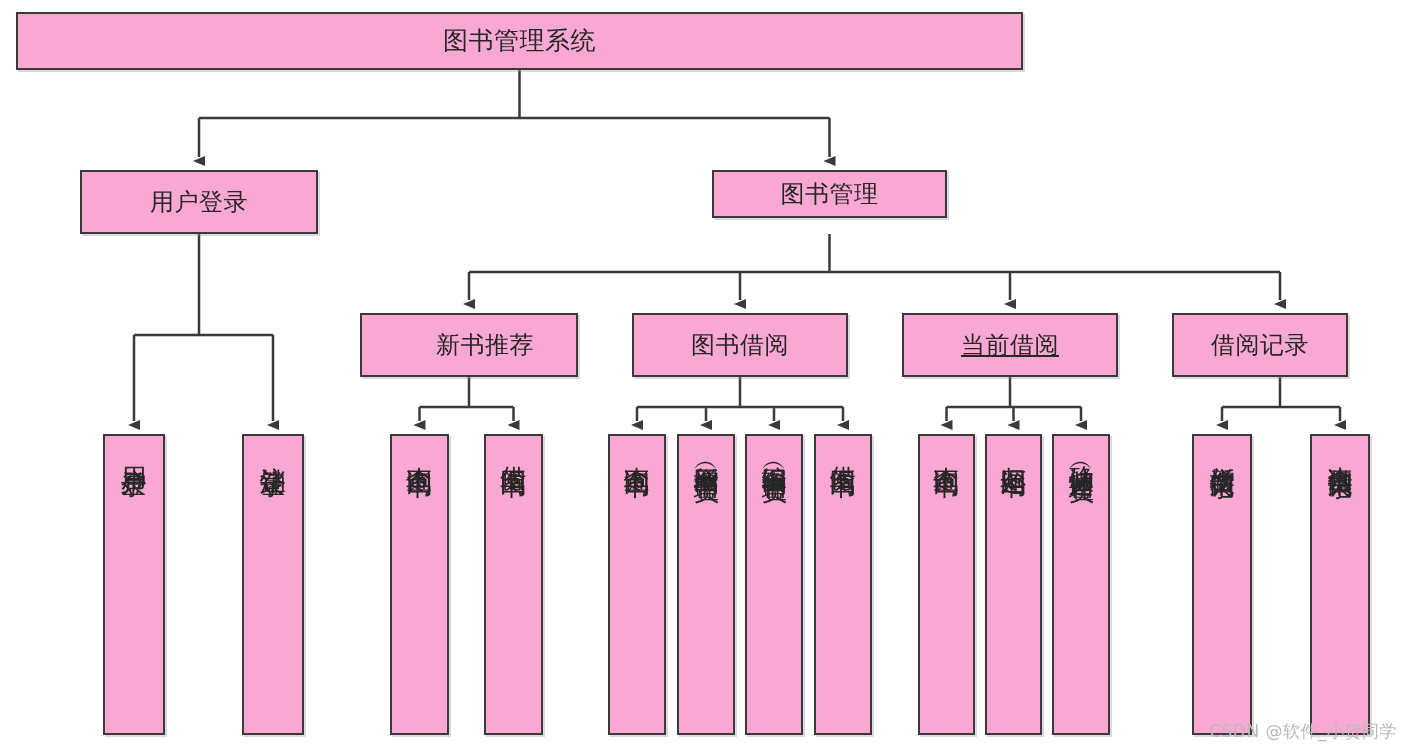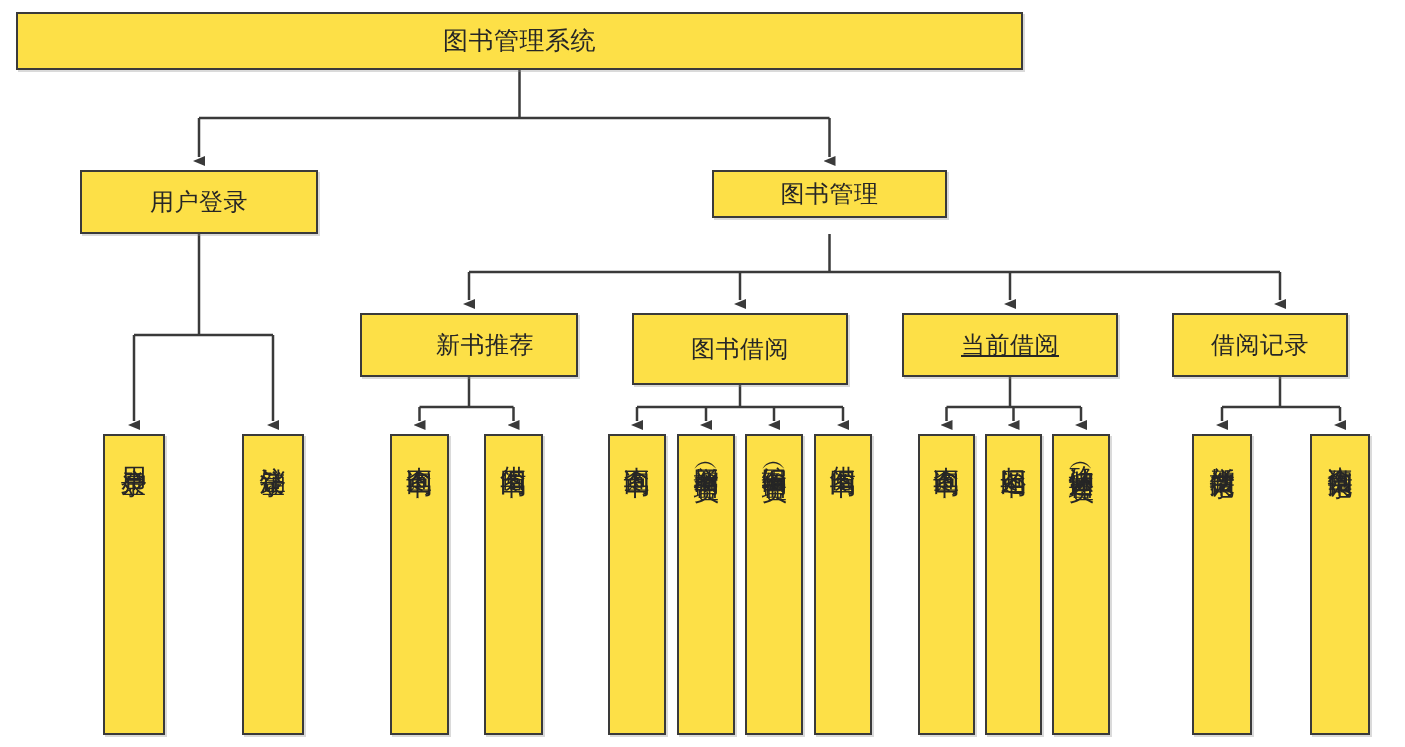--- a/index.html
+++ b/index.html
@@ -23,21 +23,21 @@
     left: 0;
     top: 0;
     width: 1405px;
     height: 747px;
     pointer-events: none;
   }
   .node {
     position: absolute;
     box-sizing: border-box;
     border: 2.5px solid #3a3a3a;
-    background: #fde047;
+    background: #f9a8d4;
     display: flex;
     align-items: center;
     justify-content: center;
     color: #262626;
     box-shadow: 2px 2px 0 rgba(150,150,150,0.35);
   }
   .node .label {
     display: block;
     text-align: center;
     line-height: 1.18;
@@ -132,21 +132,21 @@
       </div>
       <div class="node horizontal" style="left: 80px; top: 170px; width: 238px; height: 64px;">
         <span class="label">用户登录</span>
       </div>
       <div class="node horizontal" style="left: 712px; top: 170px; width: 235px; height: 48px;">
         <span class="label">图书管理</span>
       </div>
       <div class="node horizontal" style="left: 360px; top: 313px; width: 218px; height: 64px; padding-left: 32px;">
         <span class="label">新书推荐</span>
       </div>
-      <div class="node horizontal" style="left: 632px; top: 313px; width: 216px; height: 72px;">
+      <div class="node horizontal" style="left: 632px; top: 313px; width: 216px; height: 64px;">
         <span class="label">图书借阅</span>
       </div>
       <div class="node horizontal" style="left: 902px; top: 313px; width: 216px; height: 64px; text-decoration: underline;">
         <span class="label">当前借阅</span>
       </div>
       <div class="node horizontal" style="left: 1172px; top: 313px; width: 176px; height: 64px;">
         <span class="label">借阅记录</span>
       </div>
       <div class="node vertical" style="left: 103px; top: 434px; width: 62px; height: 301px;">
         <span class="label">用户登录</span>
@@ -182,13 +182,14 @@
         <span class="label">确认归还（管理员）</span>
       </div>
       <div class="node vertical tall" style="left: 1192px; top: 434px; width: 60px; height: 301px;">
         <span class="label">新增借阅记录</span>
       </div>
       <div class="node vertical tall" style="left: 1310px; top: 434px; width: 60px; height: 301px;">
         <span class="label">查询借阅记录</span>
       </div>
     </div>
 
+  <div id="watermark">CSDN @软件_小贺同学</div>
 </div>
 
 </body></html>

